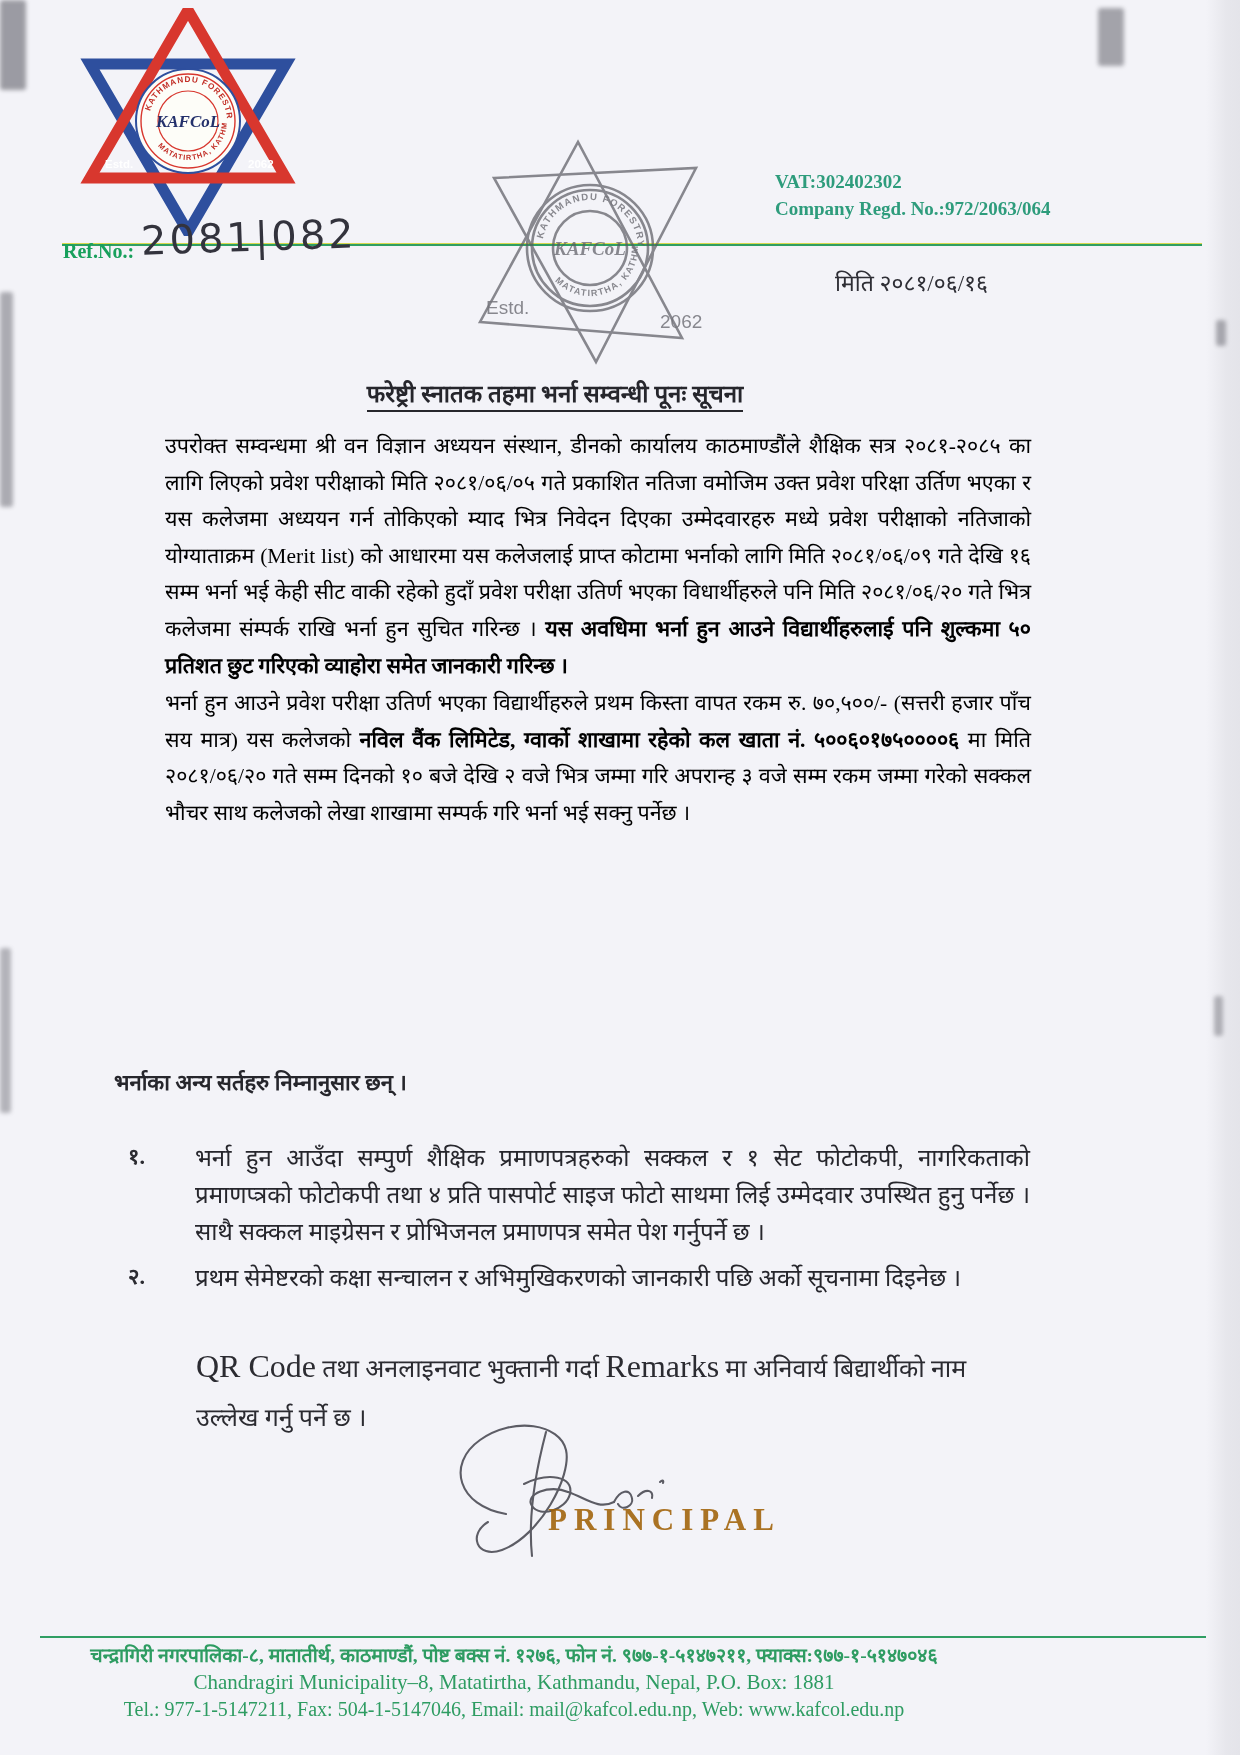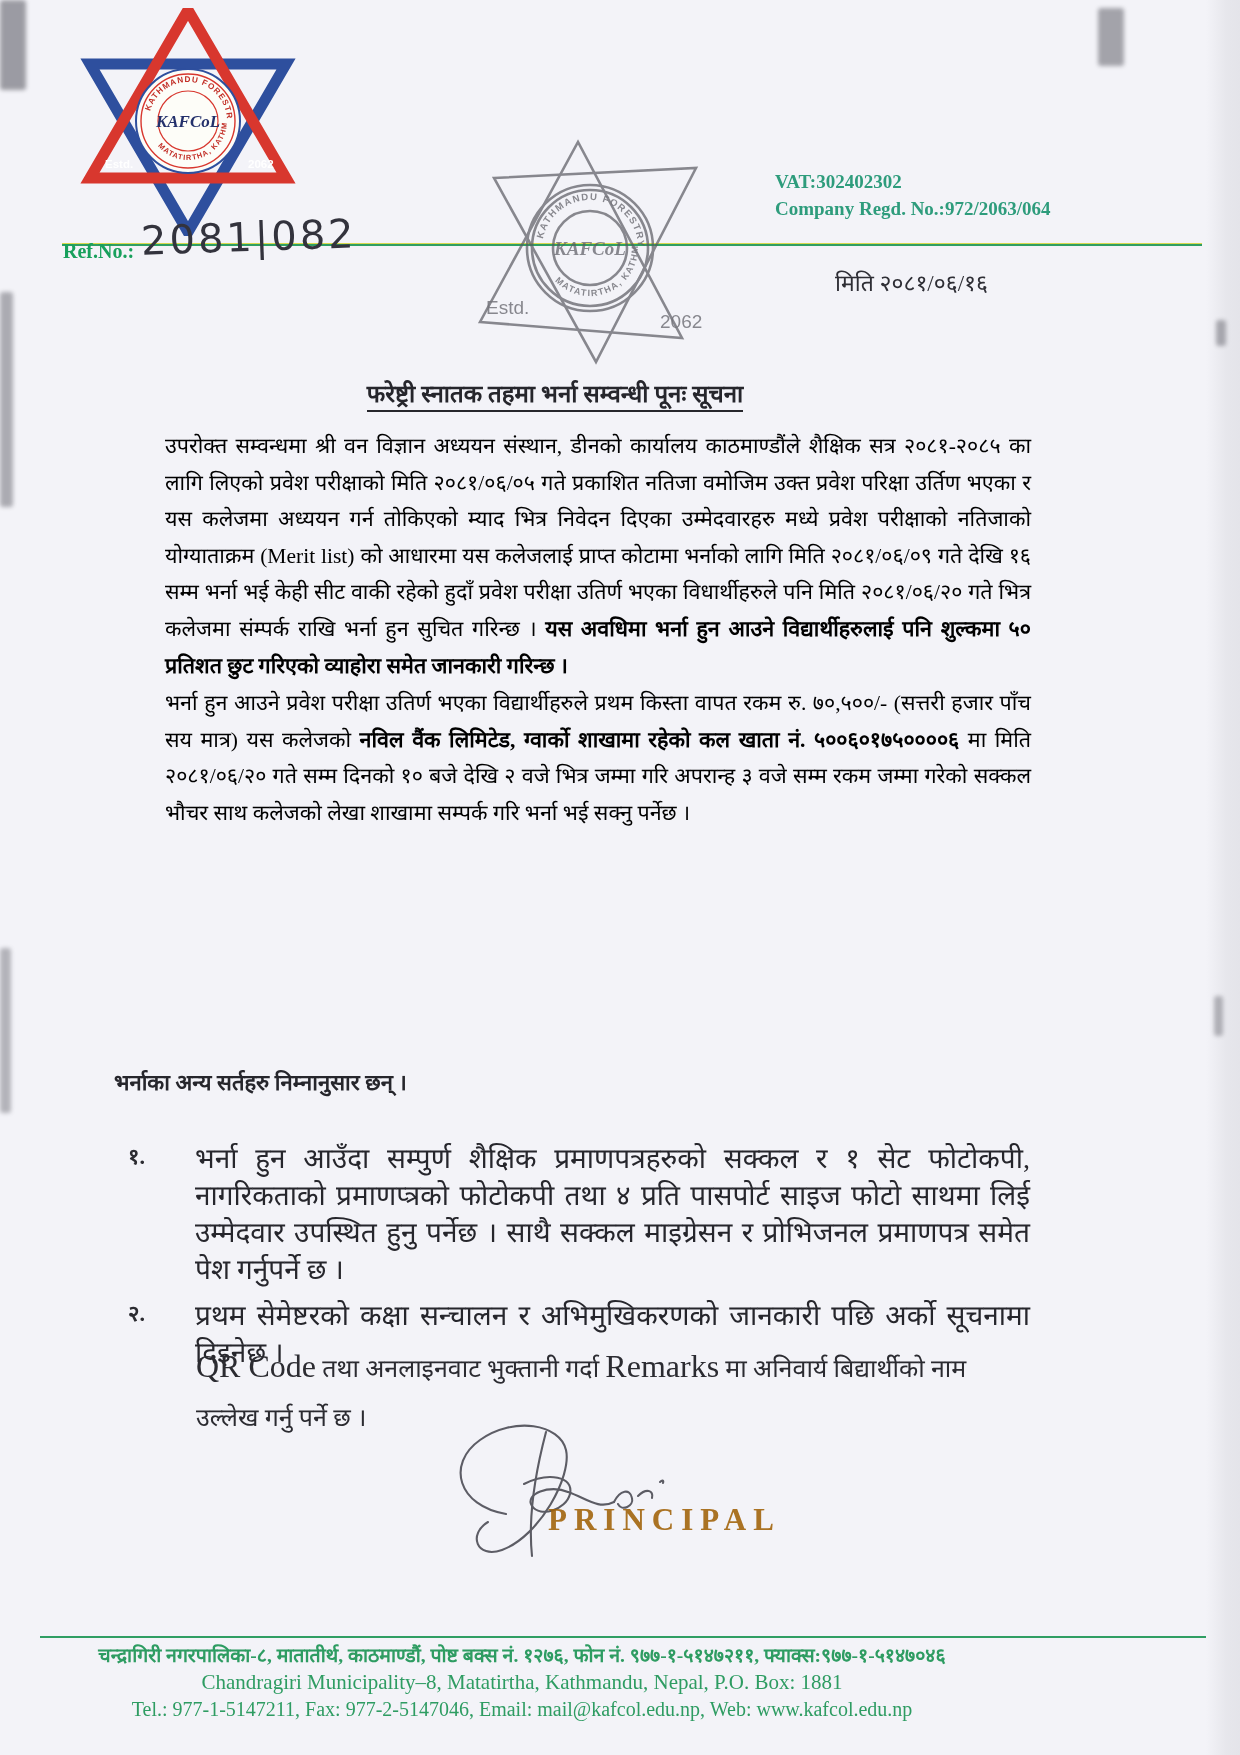--- a/index.html
+++ b/index.html
@@ -40,32 +40,32 @@
   .doc-title span{font-weight:bold;font-size:24px;color:#26262c;
         border-bottom:2px solid #26262c;padding-bottom:3px;}
   .bodytext{position:absolute;left:165px;top:428px;width:866px;
         font-size:21.5px;line-height:36.6px;text-align:justify;color:#000000;}
   .bodytext .b{font-weight:bold;}
   .para2{margin-top:1px;}
   .terms{position:absolute;left:114px;top:1066px;font-weight:bold;font-size:22px;color:#26262c;}
   .list{position:absolute;left:128px;top:1140px;width:902px;}
   .list-row{position:relative;margin-bottom:9px;}
   .list-num{position:absolute;left:0;top:0;font-weight:bold;font-size:22px;}
-  .list-body{margin-left:67px;font-size:28px;line-height:37px;text-align:justify;color:#26262c;}
+  .list-body{margin-left:67px;font-size:24px;line-height:37px;text-align:justify;color:#26262c;}
   .qr{position:absolute;left:196px;top:1342px;width:822px;font-size:25px;line-height:49px;color:#2b2b31;}
   .qr .lat{font-family:"Liberation Serif", serif;font-size:32px;}
 
   
   .sig{position:absolute;left:428px;top:1418px;}
   .principal{position:absolute;left:548px;top:1502px;font-family:"Liberation Serif", serif;
       font-weight:bold;font-size:31px;letter-spacing:7px;color:#a16207;opacity:.88;}
 
   
   .foot-rule{position:absolute;left:40px;top:1636px;width:1166px;height:2px;background:#2f9e63;}
-  .footer{position:absolute;left:16px;top:1642px;width:1012px;text-align:center;color:#2e9c62;}
+  .footer{position:absolute;left:8px;top:1642px;width:1012px;text-align:center;color:#2e9c62;}
   .foot-np{font-weight:bold;font-size:19.5px;line-height:27px;}
   .foot-en1{font-family:"Liberation Serif", serif;font-size:21px;line-height:27px;}
   .foot-en2{font-family:"Liberation Serif", serif;font-size:20px;line-height:26px;}
 </style>
 </head>
 <body>
 
 <div class="page">
 
   <div class="scan-right"></div>
@@ -189,16 +189,16 @@
         <path d="M 232,64 c 2,-2 4,-2 3,1"></path>
       </g>
     </svg>
   </div>
   <div class="principal">PRINCIPAL</div>
 
   <div class="foot-rule"></div>
   <div class="footer">
     <div class="foot-np">चन्द्रागिरी नगरपालिका-८, मातातीर्थ, काठमाण्डौं, पोष्ट बक्स नं. १२७६, फोन नं. ९७७-१-५१४७२११, फ्याक्स:९७७-१-५१४७०४६</div>
     <div class="foot-en1">Chandragiri Municipality–8, Matatirtha, Kathmandu, Nepal, P.O. Box: 1881</div>
-    <div class="foot-en2">Tel.: 977-1-5147211, Fax: 977-2-5147046, Email: mail@kafcol.edu.np, Web: www.kafcol.edu.np</div>
+    <div class="foot-en2">Tel.: 977-1-5147211, Fax: 504-1-5147046, Email: mail@kafcol.edu.np, Web: www.kafcol.edu.np</div>
   </div>
 
 </div>
 
 </body></html>

